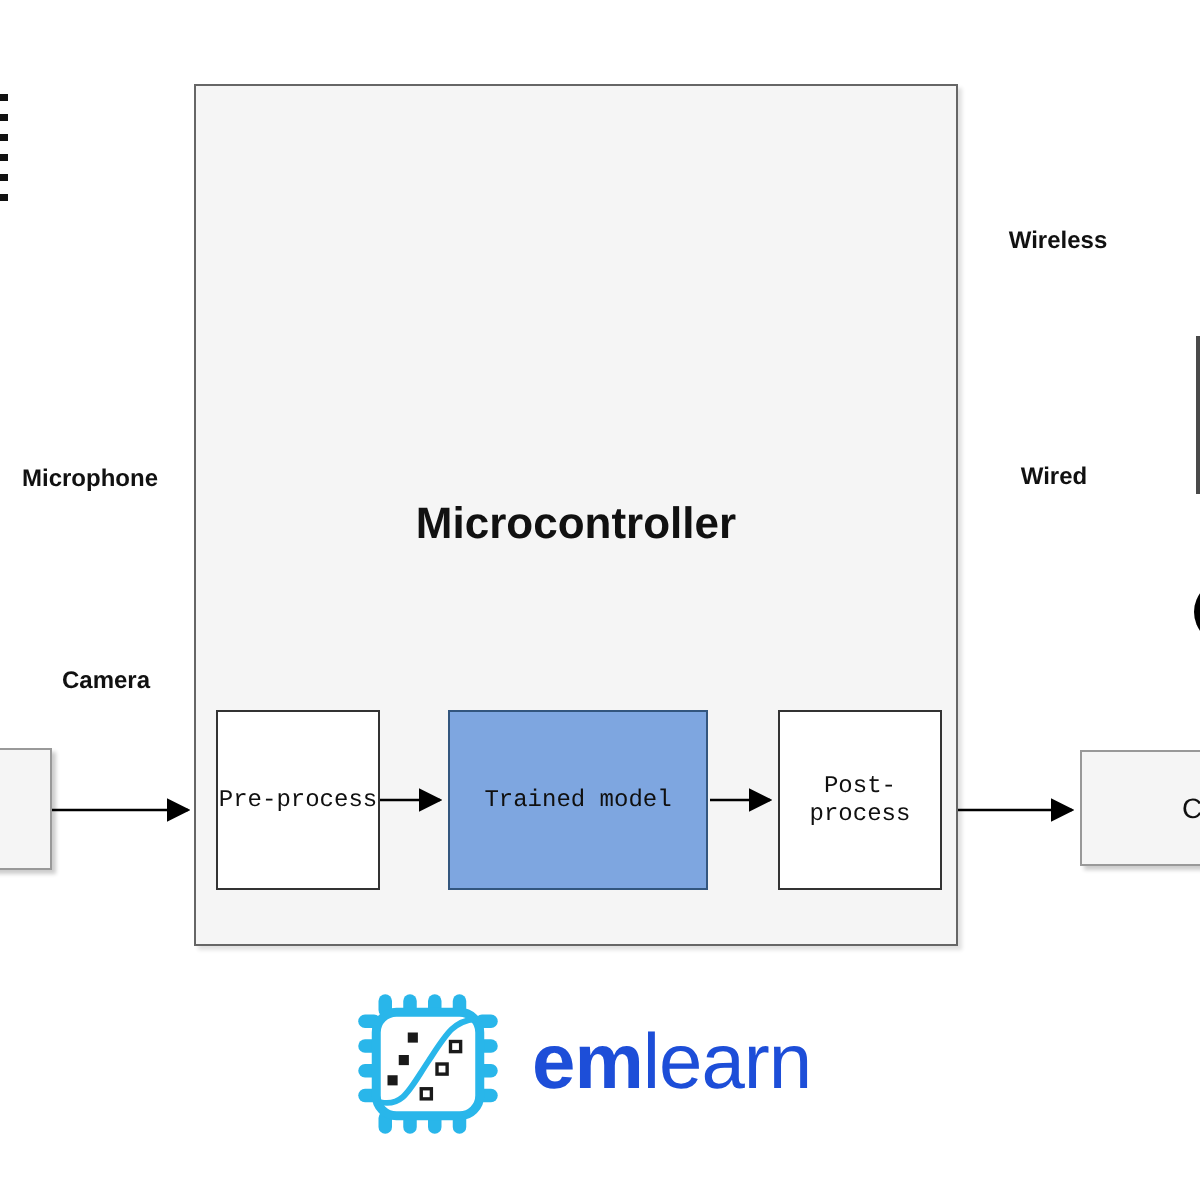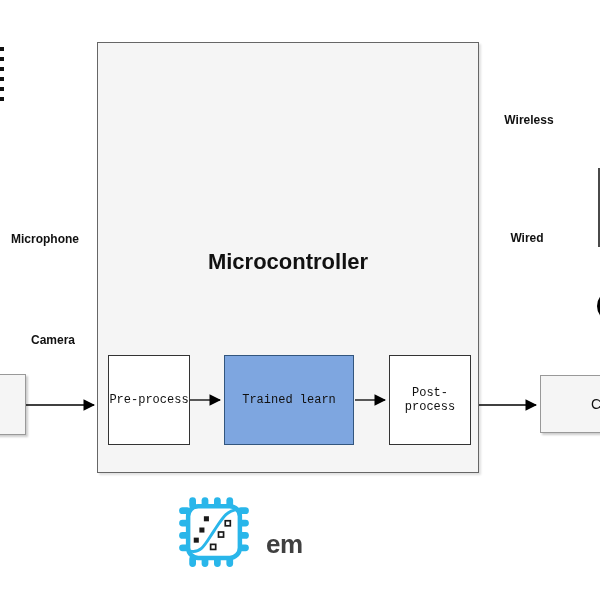--- a/index.html
+++ b/index.html
@@ -53,22 +53,22 @@
     display:flex;align-items:center;font-size:14px;color:#101010;padding-left:50px;}
   .dashes{
     left:0;top:47px;width:3.5px;height:55px;
     background:repeating-linear-gradient(to bottom,#111 0 3.5px,transparent 3.5px 10px);
   }
   .right-line{left:598px;top:168px;width:2px;height:79px;background:#4a4a4a;}
   .right-circle{left:597px;top:290px;width:32px;height:32px;border-radius:50%;background:#000;}
   svg.arrows{left:0;top:0;width:600px;height:600px;pointer-events:none;}
   .logo-icon{left:178px;top:496px;width:72px;height:72px;}
   .logo-text{
-    left:266px;top:504px;height:56px;display:flex;align-items:flex-end;
-    font-size:26px;letter-spacing:-0.5px;color:#404040;
+    left:266px;top:504px;height:56px;display:flex;align-items:center;
+    font-size:39px;letter-spacing:-0.5px;color:#1d4ed8;
   }
   .logo-text .bold{font-weight:700;}
   .logo-text .light{font-weight:400;}
 </style>
 </head>
 <body>
 
 <div id="stage">
 
   <div class="abs dashes"></div>
@@ -79,21 +79,21 @@
   <div class="abs cut-box cut-box-left"></div>
 
   <div class="abs mc-box">
     <div class="mc-title">Microcontroller</div>
   </div>
 
   <div class="abs stage-box stage-pre">
     <span>Pre-process</span>
   </div>
   <div class="abs stage-box stage-model">
-    <span>Trained learn</span>
+    <span>Trained model</span>
   </div>
   <div class="abs stage-box stage-post">
     <span>Post-process</span>
   </div>
 
   <div class="abs cut-box cut-box-right">
     <span>C</span>
   </div>
 
   <div class="abs side-label" style="left:489px;top:112px;width:80px;">Wireless</div>
@@ -141,15 +141,16 @@
       <rect x="14" y="37" width="4.5" height="4.5"></rect>
     </g>
     <g fill="#ffffff" stroke="#1a1a1a" stroke-width="1.5">
       <rect x="42" y="22" width="4.5" height="4.5"></rect>
       <rect x="36" y="32" width="4.5" height="4.5"></rect>
       <rect x="29" y="43" width="4.5" height="4.5"></rect>
     </g>
   </svg>
   <div class="abs logo-text">
     <span class="bold">em</span>
+      <span class="light">learn</span>
   </div>
 
 </div>
 
 </body></html>

